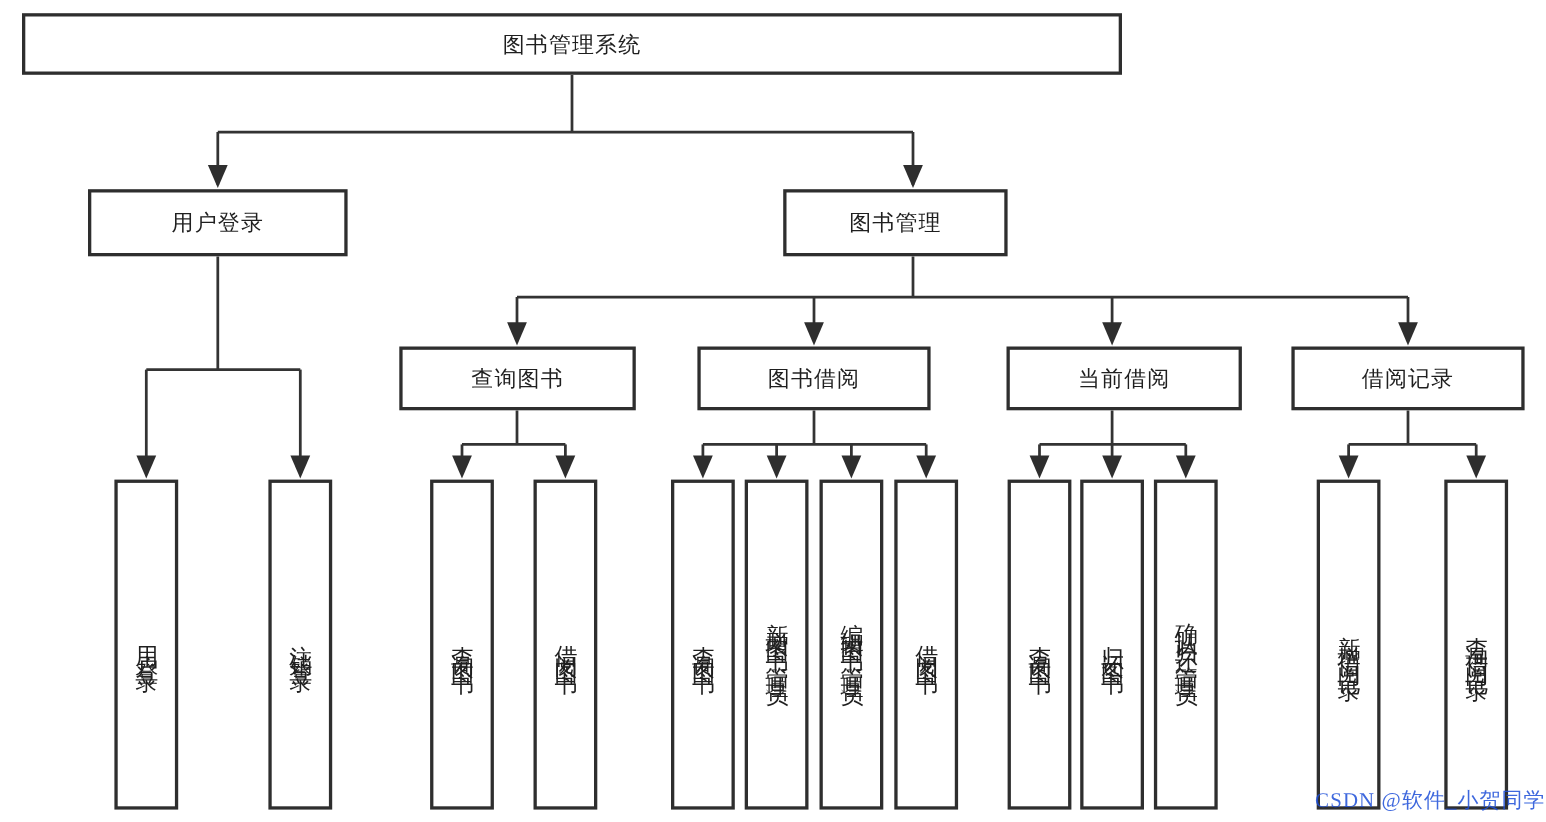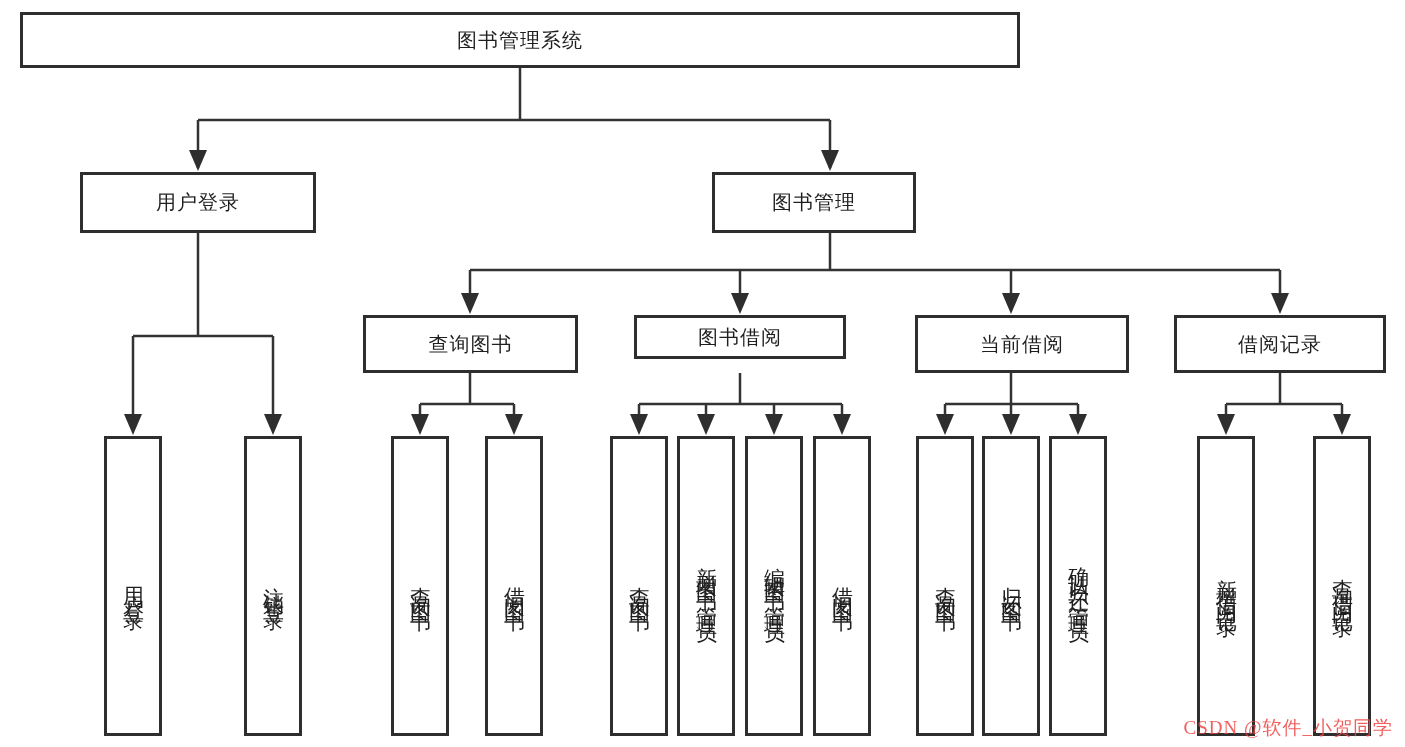--- a/index.html
+++ b/index.html
@@ -23,23 +23,23 @@
   .leaf .vlabel{
     writing-mode:vertical-rl;
     text-orientation:upright;
     font-size:21px;
     letter-spacing:0.38em;
     line-height:1;
     white-space:nowrap;
   }
   .watermark{
     position:absolute;
-    right:12px;bottom:6px;
+    right:0;bottom:6px;
     font-size:19px;
-    color:#ef4444;
+    color:#1d4ed8;
     opacity:.85;
     letter-spacing:1px;
     z-index:20;
     white-space:nowrap;
     text-align:center;
   }
 </style>
 </head>
 <body>
 
@@ -118,21 +118,21 @@
   <div class="box" style="left:80px;top:172px;width:236px;height:61px">
     <span class="hlabel">用户登录</span>
   </div>
   <div class="box" style="left:712px;top:172px;width:204px;height:61px">
     <span class="hlabel">图书管理</span>
   </div>
 
   <div class="box" style="left:363px;top:315px;width:215px;height:58px">
     <span class="hlabel">查询图书</span>
   </div>
-  <div class="box" style="left:634px;top:315px;width:212px;height:44px">
+  <div class="box" style="left:634px;top:315px;width:212px;height:58px">
     <span class="hlabel">图书借阅</span>
   </div>
   <div class="box" style="left:915px;top:315px;width:214px;height:58px">
     <span class="hlabel">当前借阅</span>
   </div>
   <div class="box" style="left:1174px;top:315px;width:212px;height:58px">
     <span class="hlabel">借阅记录</span>
   </div>
 
   <div class="box leaf" style="left:104px;top:436px;width:58px;height:300px">

